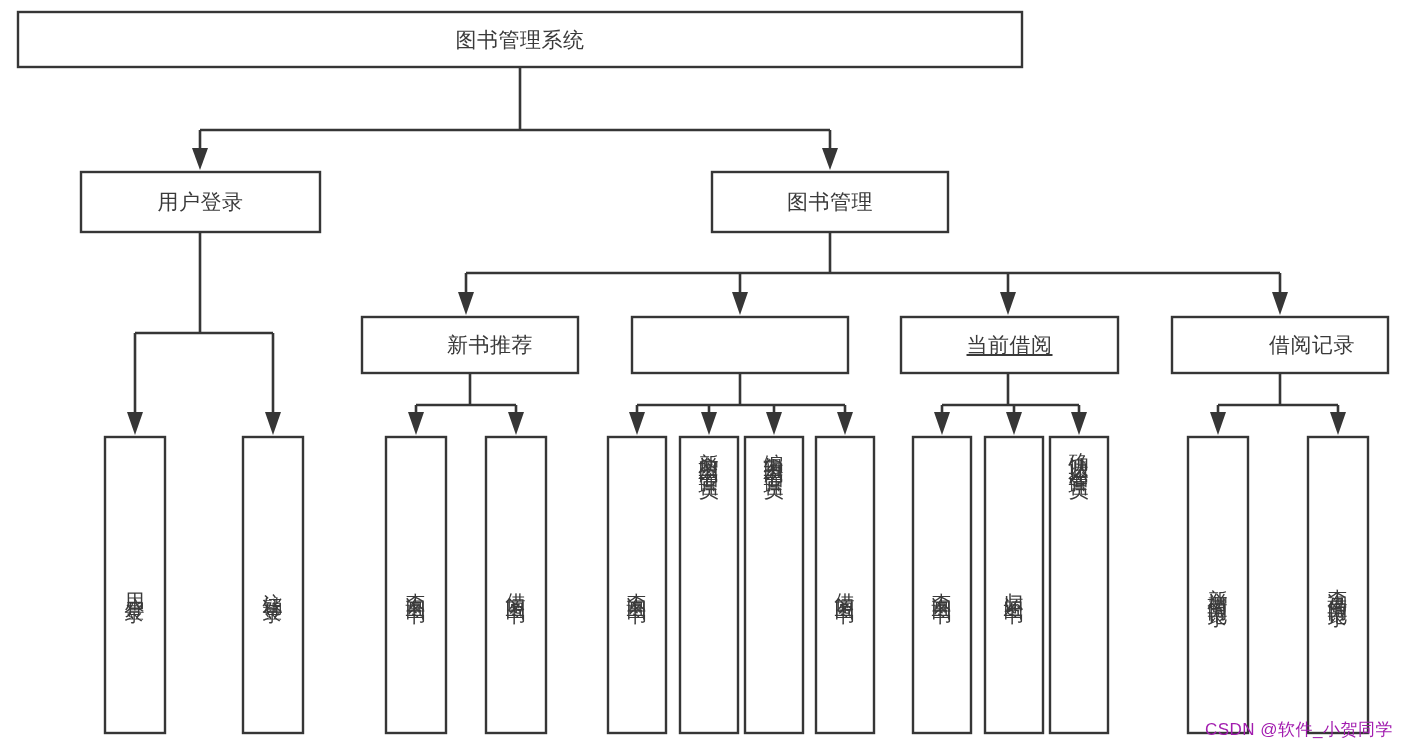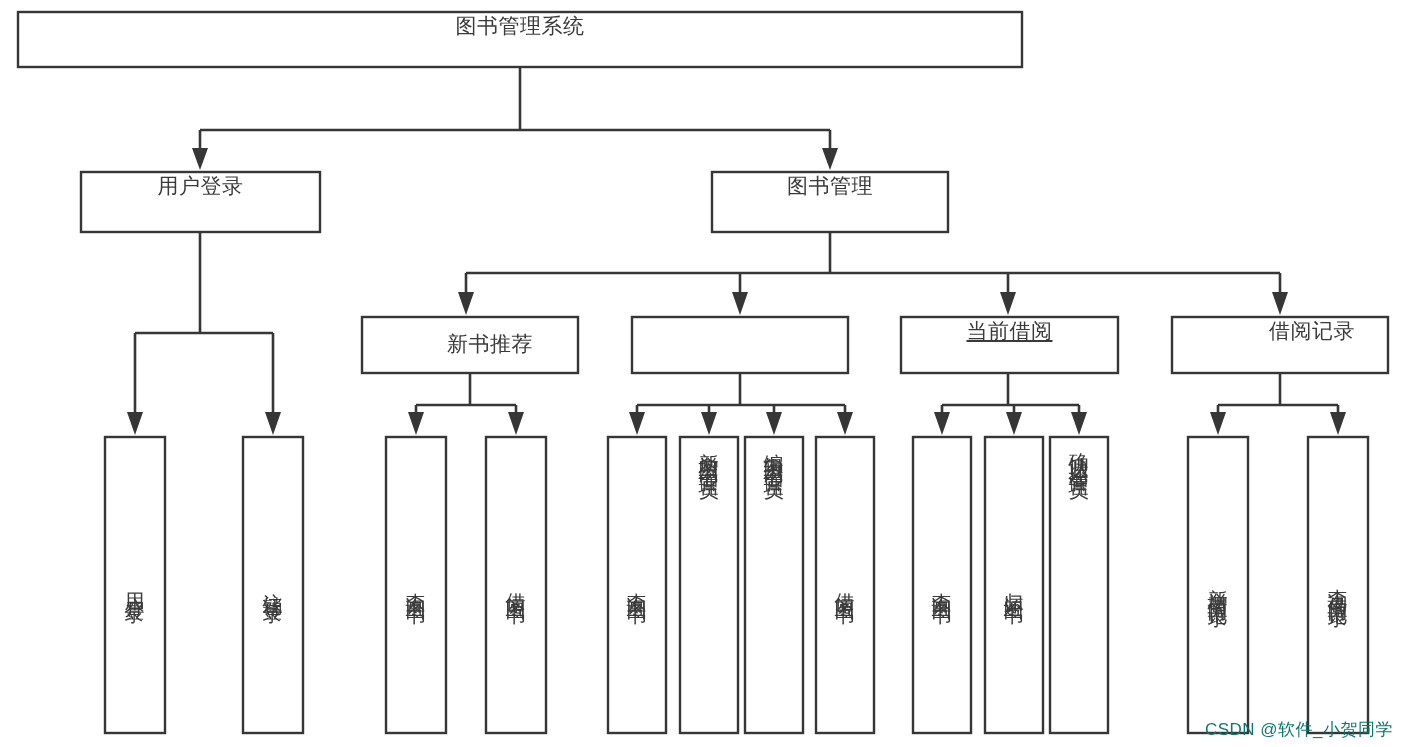--- a/index.html
+++ b/index.html
@@ -36,20 +36,21 @@
     stroke-width: 2.6;
     fill: none;
     stroke-linecap: butt;
   }
   .arrow-head {
     fill: #363636;
   }
   .node-label-h {
     position: absolute;
     display: flex;
+    align-items: center;
     justify-content: center;
     color: #3a3a3a;
     font-size: 21px;
     letter-spacing: 0.5px;
     white-space: nowrap;
     pointer-events: none;
   }
   .node-label-v {
     position: absolute;
     display: flex;
@@ -63,21 +64,21 @@
     writing-mode: vertical-rl;
     text-orientation: upright;
     letter-spacing: 4px;
     line-height: 1;
     text-align: center;
   }
   .watermark {
     position: absolute;
     right: 12px;
     bottom: 6px;
-    color: #0f766e;
+    color: #a21caf;
     font-size: 17px;
     letter-spacing: 0.5px;
     white-space: nowrap;
     pointer-events: none;
   }
 </style>
 </head>
 <body>
 
 <div id="diagram-root">
@@ -177,21 +178,21 @@
   </div>
 
   <div class="node-label-h" style="left:81px; top:172px; width:239px; height:60px;">
     <span>用户登录</span>
   </div>
 
   <div class="node-label-h" style="left:712px; top:172px; width:236px; height:60px;">
     <span>图书管理</span>
   </div>
 
-  <div class="node-label-h" style="left:362px; top:330px; width:256px; height:56px;">
+  <div class="node-label-h" style="left:362px; top:317px; width:256px; height:56px;">
     <span>新书推荐</span>
   </div>
 
 
   <div class="node-label-h" style="left:901px; top:317px; width:217px; height:56px;text-decoration:underline;">
     <span>当前借阅</span>
   </div>
 
   <div class="node-label-h" style="left:1172px; top:317px; width:216px; height:56px;padding-left:32px;">
     <span>借阅记录</span>

